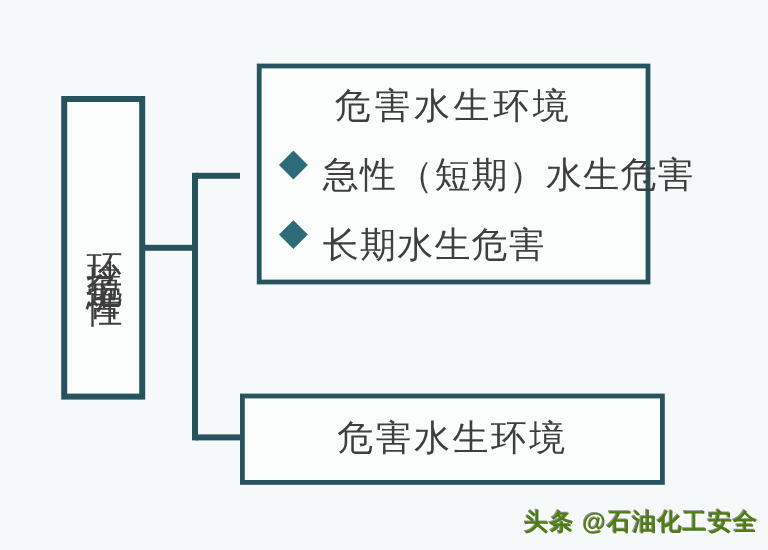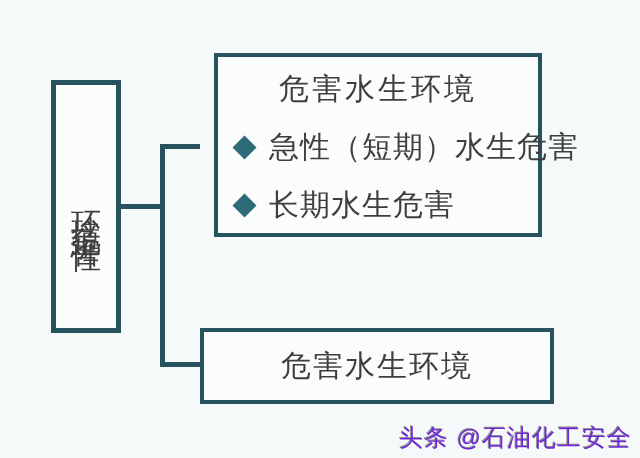--- a/index.html
+++ b/index.html
@@ -51,21 +51,21 @@
   }
   .box-title {
     text-align: center;
     font-size: 30px;
     line-height: 36px;
     letter-spacing: 3px;
     white-space: nowrap;
   }
   .bullet-row {
     display: flex;
-    align-items: center;
+    align-items: flex-start;
     margin-top: 22px;
   }
   .bullet-row + .bullet-row {
   }
   .diamond {
     flex: none;
     width: 17px;
     height: 17px;
     background: #2e6b78;
     transform: rotate(45deg);
@@ -98,24 +98,24 @@
   .line-root-stub   { left: 119px; top: 204px; width: 46px; height: 5px; }
   .line-vertical    { left: 160px; top: 144px; width: 5px;  height: 223px; }
   .line-branch-top  { left: 163px; top: 144px; width: 37px; height: 5px; }
   .line-branch-bot  { left: 163px; top: 362px; width: 39px; height: 5px; }
   
   .watermark {
     position: absolute;
     top: 422px;
     right: 8px;
     font-family: "Liberation Sans", "DejaVu Sans", sans-serif;
-    font-weight: normal;
-    font-size: 24px;
+    font-weight: bold;
+    font-size: 20px;
     letter-spacing: 1px;
-    color: #6d28d9;
+    color: #4d7c0f;
     text-shadow: -1px -1px 0 #8f8f8f, 1px 1px 1px #ffffff;
     white-space: nowrap;
   }
 </style>
 </head>
 <body>
 
 <div class="canvas">
 
   <div class="node root-box">

